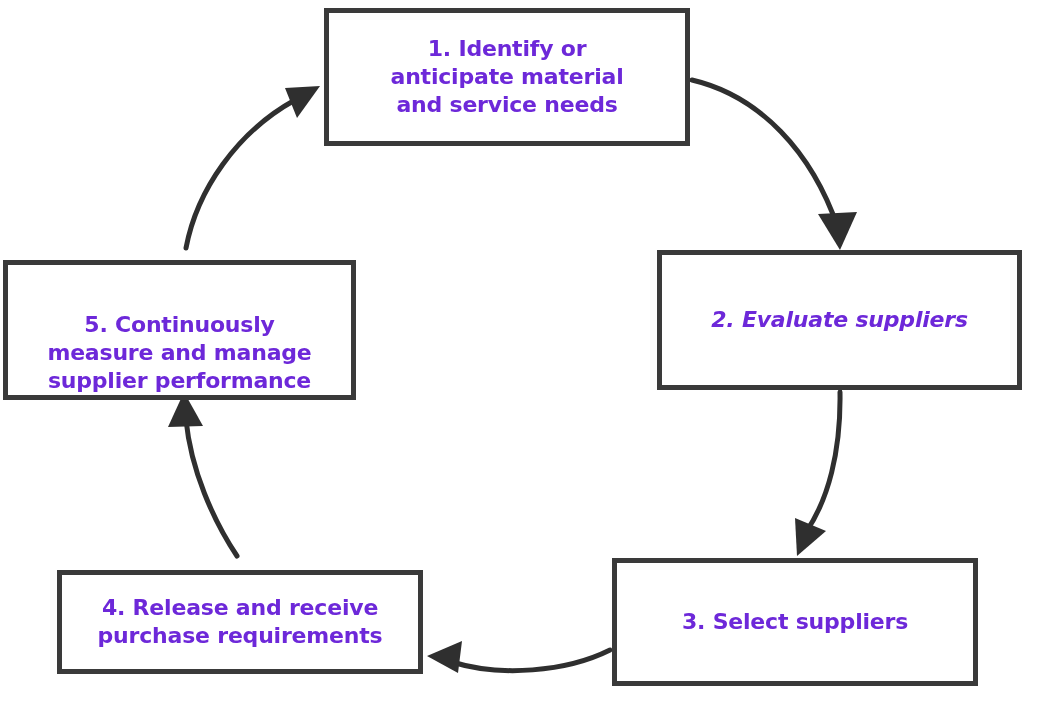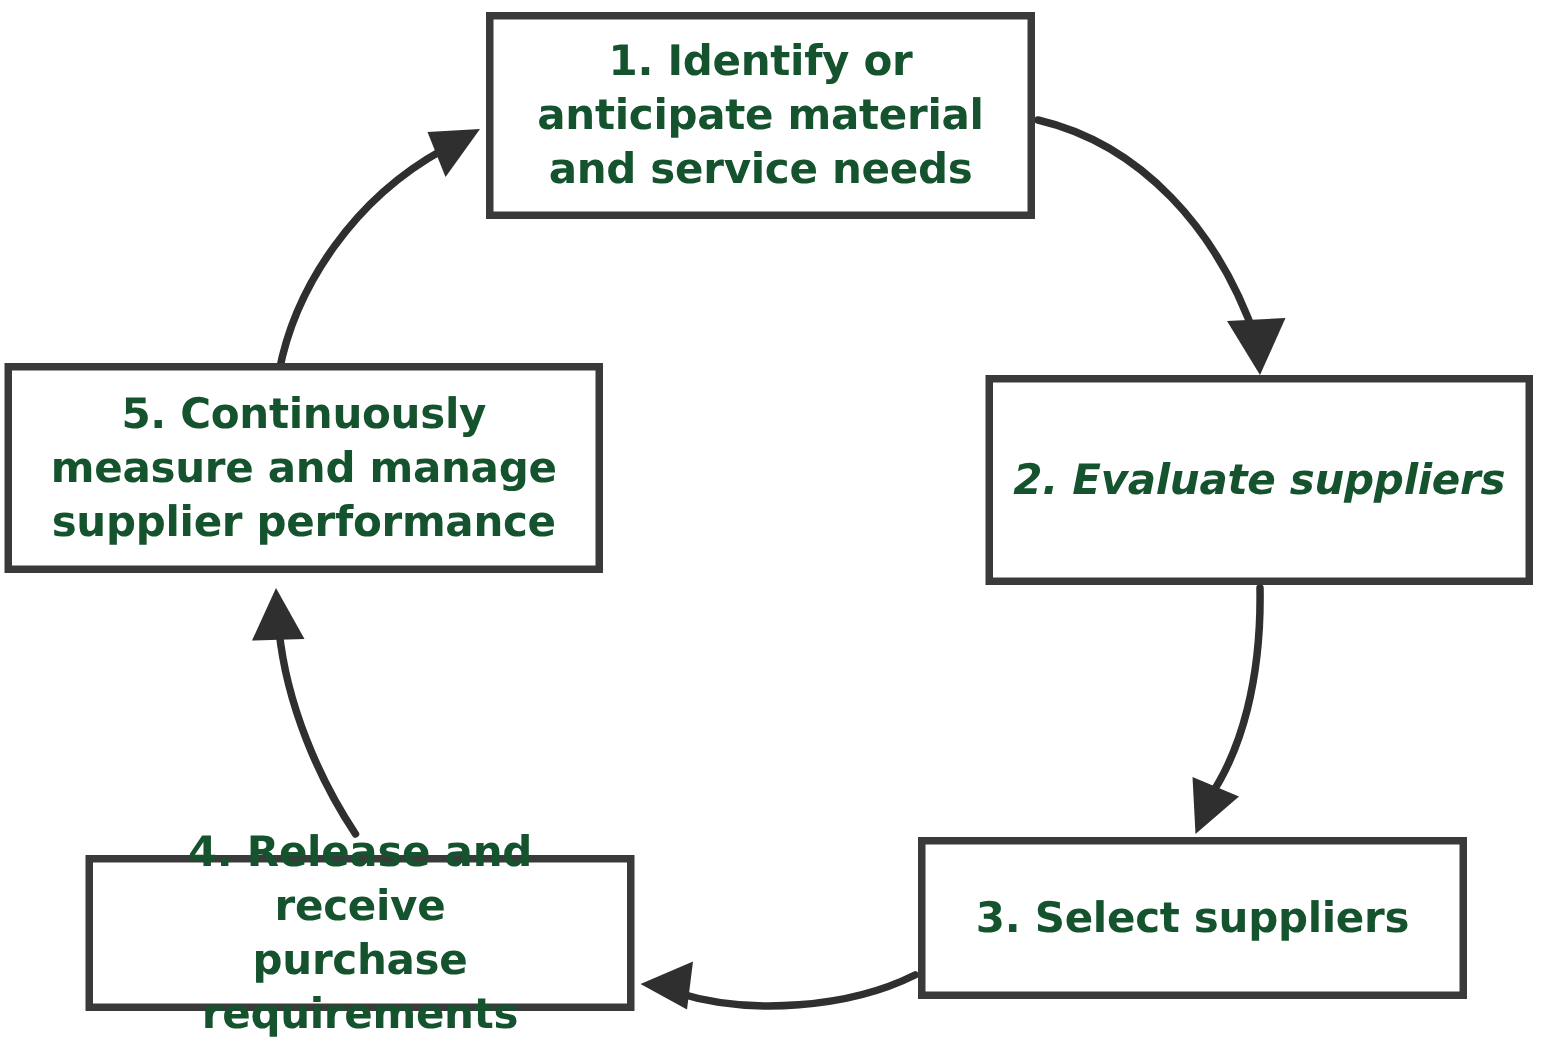--- a/index.html
+++ b/index.html
@@ -32,32 +32,32 @@
     border: 5px solid #3a3a3a;
     display: flex;
     align-items: center;
     justify-content: center;
     text-align: center;
     z-index: 2;
   }
   .process-box .box-label {
     font-family: "DejaVu Sans", sans-serif;
     font-weight: bold;
-    font-size: 28px;
+    font-size: 22px;
     line-height: 1.28;
-    color: #14532d;
+    color: #6d28d9;
     letter-spacing: -0.2px;
     padding: 0 8px;
     white-space: pre-line;
   }
   #box-1 { left: 324px; top: 8px;   width: 366px; height: 138px; }
   #box-2 { left: 657px; top: 250px; width: 365px; height: 140px; font-style: italic; }
-  #box-3 { left: 612px; top: 558px; width: 366px; height: 108px; }
+  #box-3 { left: 612px; top: 558px; width: 366px; height: 128px; }
   #box-4 { left: 57px;  top: 558px; width: 366px; height: 104px; margin-top: 12px; }
-  #box-5 { left: 3px;   top: 242px; width: 399px; height: 140px; }
+  #box-5 { left: 3px;   top: 260px; width: 353px; height: 140px; align-items: flex-end; }
 </style>
 </head>
 <body>
 
 <div id="diagram-canvas">
 
   <svg id="arrow-layer" viewBox="0 0 1038 703">
 
     <g>
       <path d="M 692 80 C 760 96 812 152 838 228" fill="none" stroke="#2f2f2f" stroke-width="5" stroke-linecap="round"></path>

